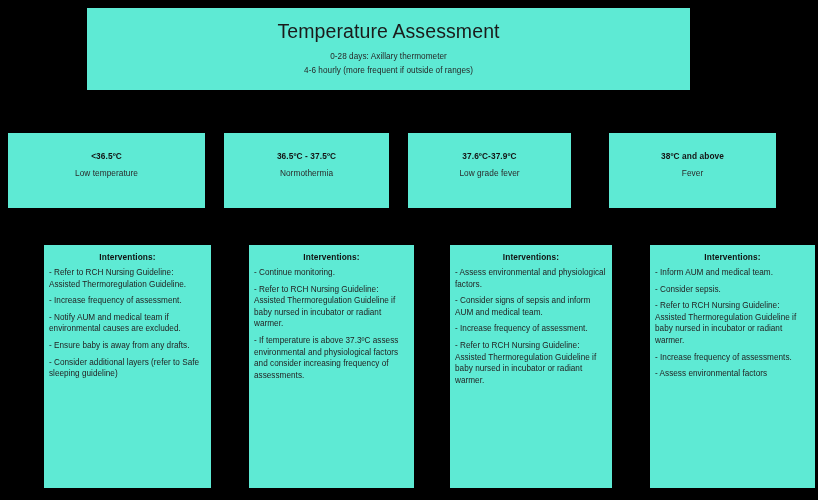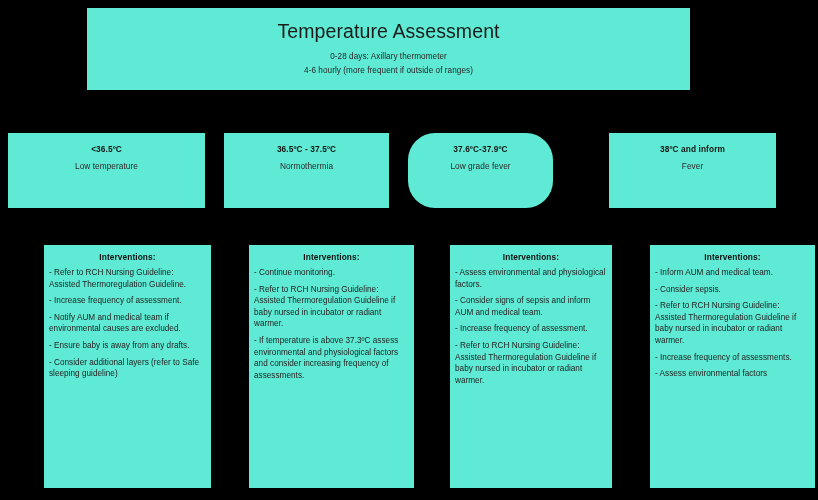--- a/index.html
+++ b/index.html
@@ -53,41 +53,41 @@
     font-weight: 400;
     color: #272727;
     line-height: 14px;
     letter-spacing: 0.05px;
   }
 
   
   .temp-box {
     top: 133px;
     height: 75px;
-    padding-top: 10px;
+    padding-top: 17px;
     text-align: center;
   }
   .temp-box .range {
     font-size: 8.3px;
     font-weight: bold;
     color: #141414;
     line-height: 13px;
     letter-spacing: 0.1px;
   }
   .temp-box .desc {
     font-size: 8.3px;
     font-weight: 400;
     color: #2a2a2a;
     line-height: 14px;
     letter-spacing: 0.05px;
     margin-top: 3px;
   }
   #temp-box-0 { left: 8px;   width: 197px; }
   #temp-box-1 { left: 224px; width: 165px; }
-  #temp-box-2 { left: 408px; width: 145px; border-radius: 27px; }
+  #temp-box-2 { left: 408px; width: 163px; }
   #temp-box-3 { left: 609px; width: 167px; }
 
   
   .interv-box {
     top: 245px;
     height: 243px;
     padding: 6px 5px 4px 5px;
     text-align: left;
   }
   .interv-box .interv-title {
@@ -135,21 +135,21 @@
   </div>
   <div class="box temp-box" id="temp-box-1">
     <div class="range">36.5ºC - 37.5ºC</div>
     <div class="desc">Normothermia</div>
   </div>
   <div class="box temp-box" id="temp-box-2">
     <div class="range">37.6ºC-37.9ºC</div>
     <div class="desc">Low grade fever</div>
   </div>
   <div class="box temp-box" id="temp-box-3">
-    <div class="range">38ºC and inform</div>
+    <div class="range">38ºC and above</div>
     <div class="desc">Fever</div>
   </div>
 
   <div class="box interv-box" id="interv-box-0">
     <div class="interv-title">Interventions:</div>
     <ul>
       <li>- Refer to RCH Nursing Guideline: Assisted Thermoregulation Guideline.</li>
       <li>- Increase frequency of assessment.</li>
       <li>- Notify AUM and medical team if environmental causes are excluded.</li>
       <li>- Ensure baby is away from any drafts.</li>

